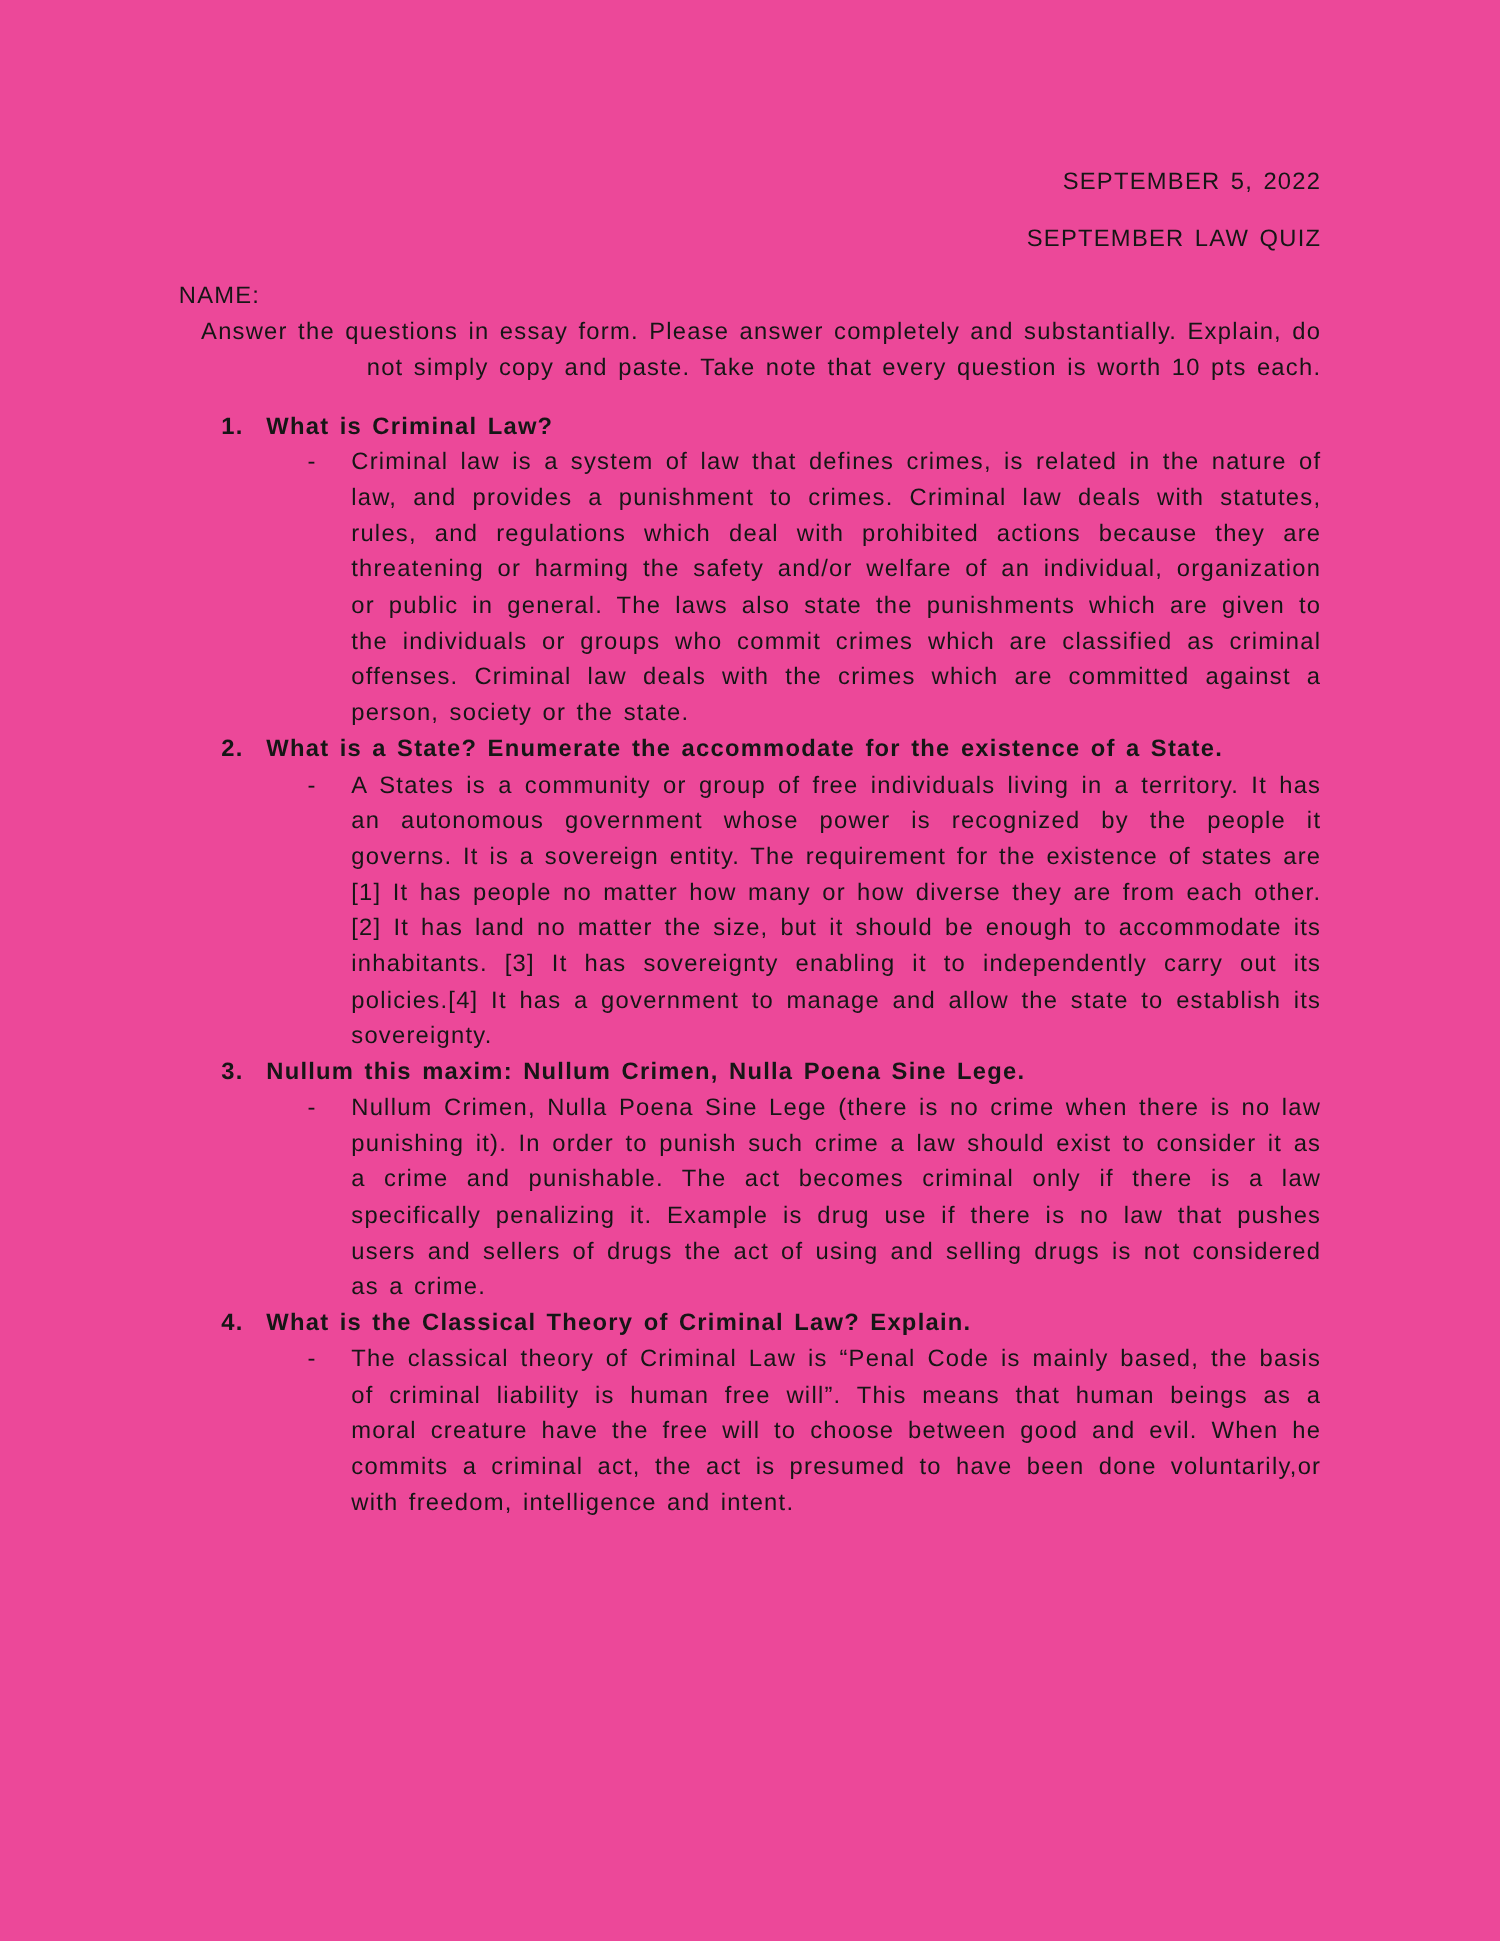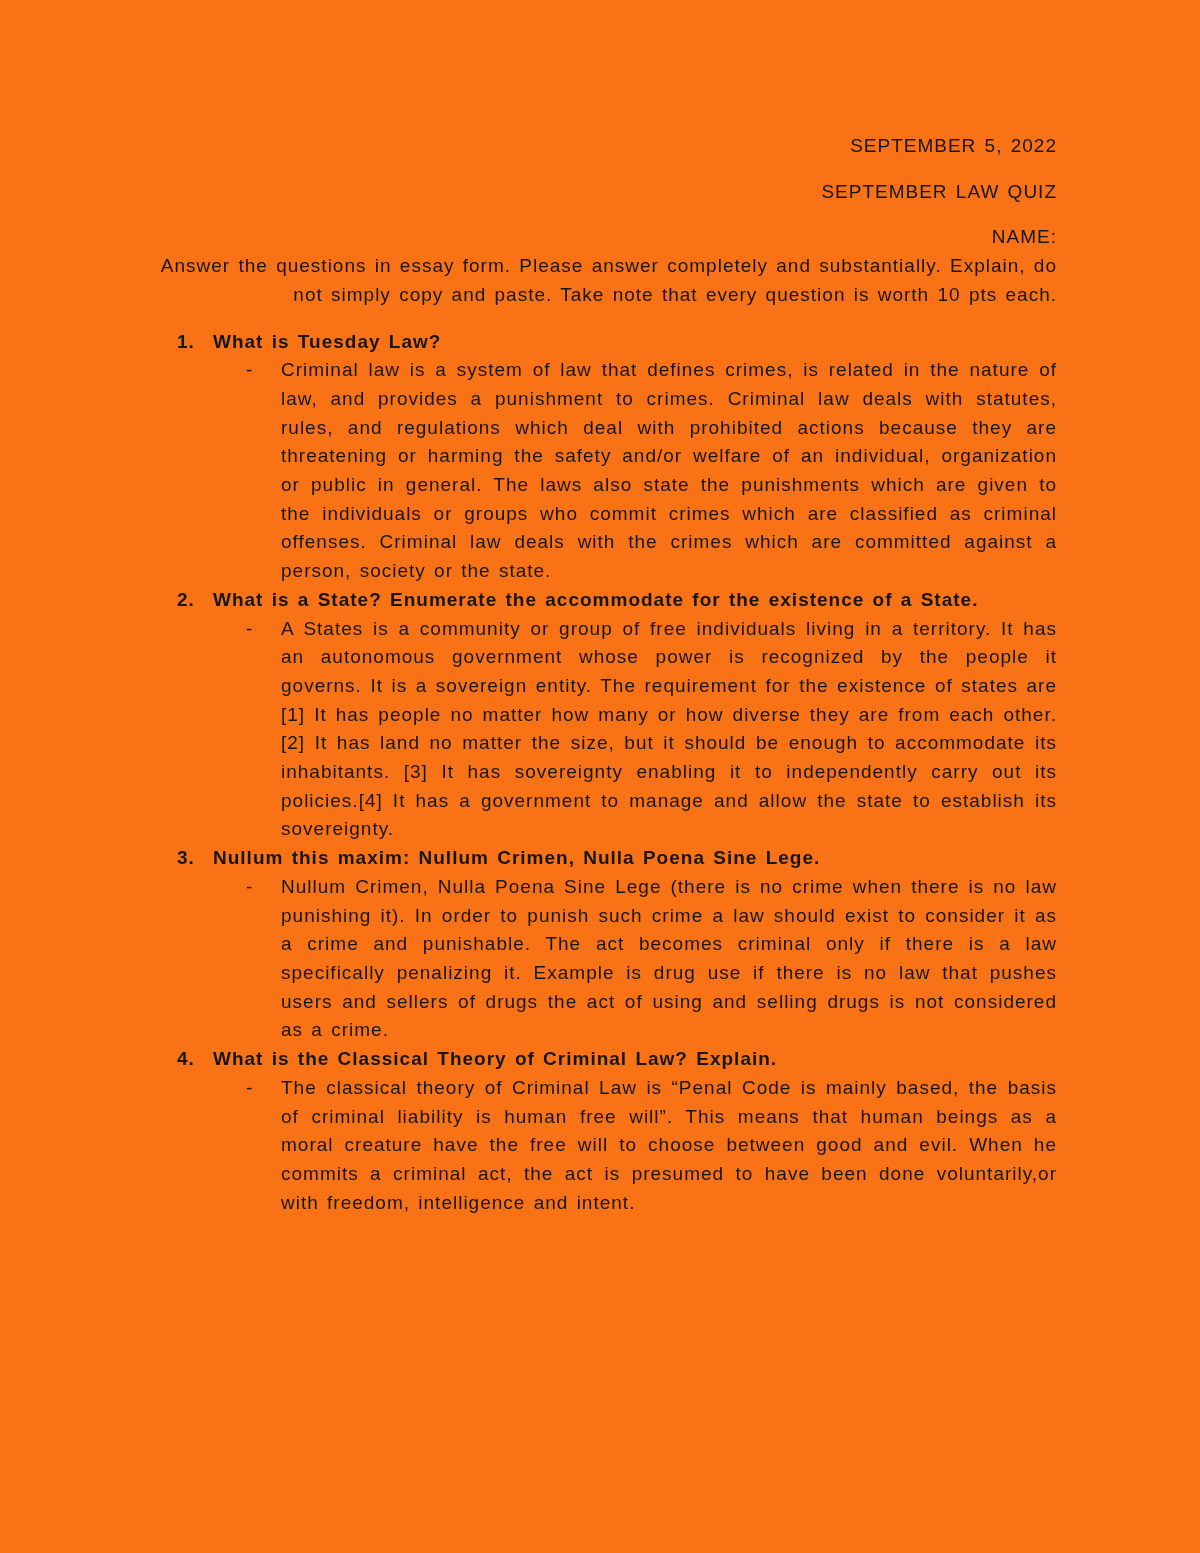--- a/index.html
+++ b/index.html
@@ -16,32 +16,31 @@
     line-height: 28.7px;
     letter-spacing: 1px;
     word-spacing: 2px;
   }
   .page {
     box-sizing: border-box;
     width: 1200px;
     height: 1553px;
     padding: 132px 143px 40px 143px;
     overflow: hidden;
-    background: #f97316;
+    background: #ec4899;
   }
   .hdr {
     text-align: right;
     margin: 0 0 17px 0;
   }
   .due {
     margin: 0 0 17px 0;
   }
   .name-line {
     margin: 0;
-    text-align: right;
   }
   .instructions {
     margin: 0 0 18px 0;
     text-align: right;
   }
   .q-list {
     margin: 0;
     padding: 0;
   }
   .q-item {
@@ -78,21 +77,21 @@
 
 
   <p class="name-line">NAME:</p>
   <p class="instructions">Answer the questions in essay form. Please answer completely and substantially. Explain, do not simply copy and paste. Take note that every question is worth 10 pts each.</p>
 
   <div class="q-list">
 
     <div class="q-item">
       <div class="q-head">
         <span class="q-num">1.</span>
-        <span class="q-text">What is Tuesday Law?</span>
+        <span class="q-text">What is Criminal Law?</span>
       </div>
       <div class="q-answer">
         <span class="dash">-</span>
         <span class="a-text">Criminal law is a system of law that defines crimes, is related in the nature of law, and provides a punishment to crimes. Criminal law deals with statutes, rules, and regulations which deal with prohibited actions because they are threatening or harming the safety and/or welfare of an individual, organization or public in general. The laws also state the punishments which are given to the individuals or groups who commit crimes which are classified as criminal offenses. Criminal law deals with the crimes which are committed against a person, society or the state.</span>
       </div>
     </div>
 
     <div class="q-item">
       <div class="q-head">
         <span class="q-num">2.</span>

